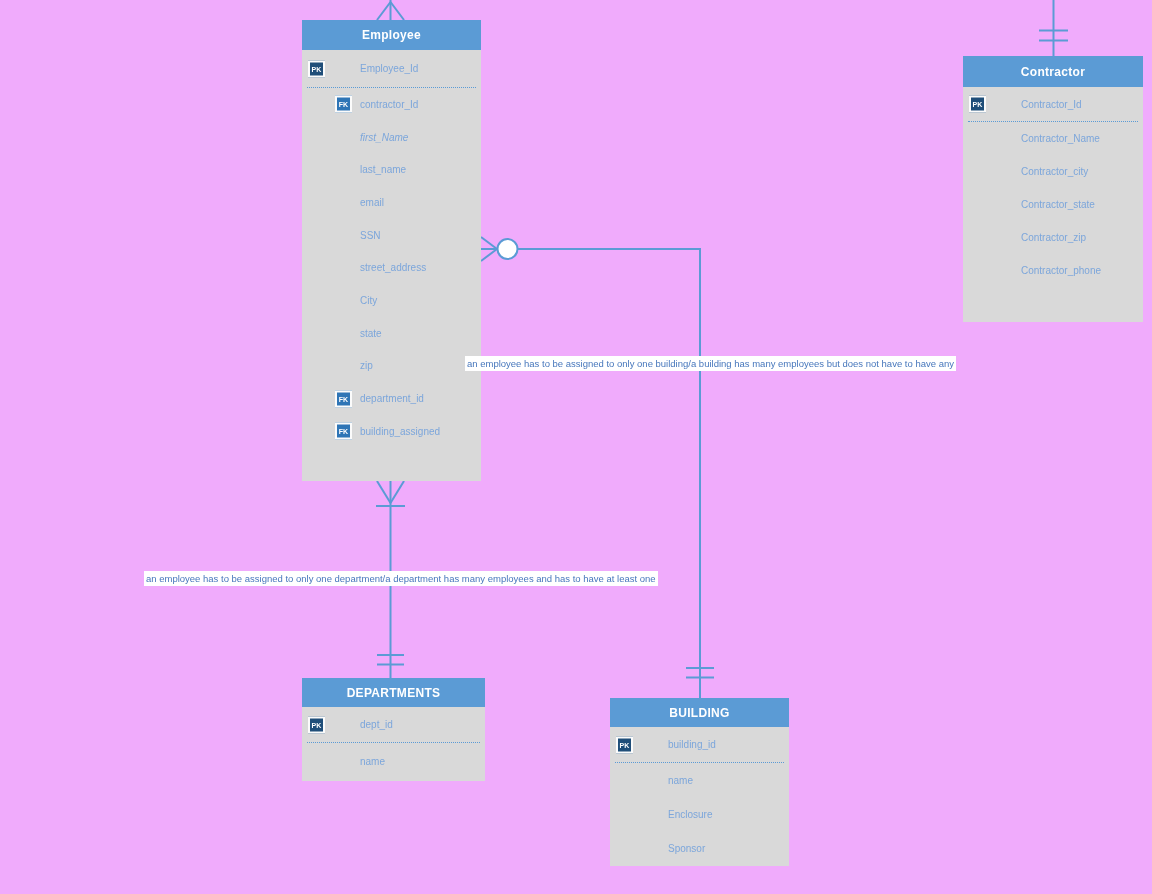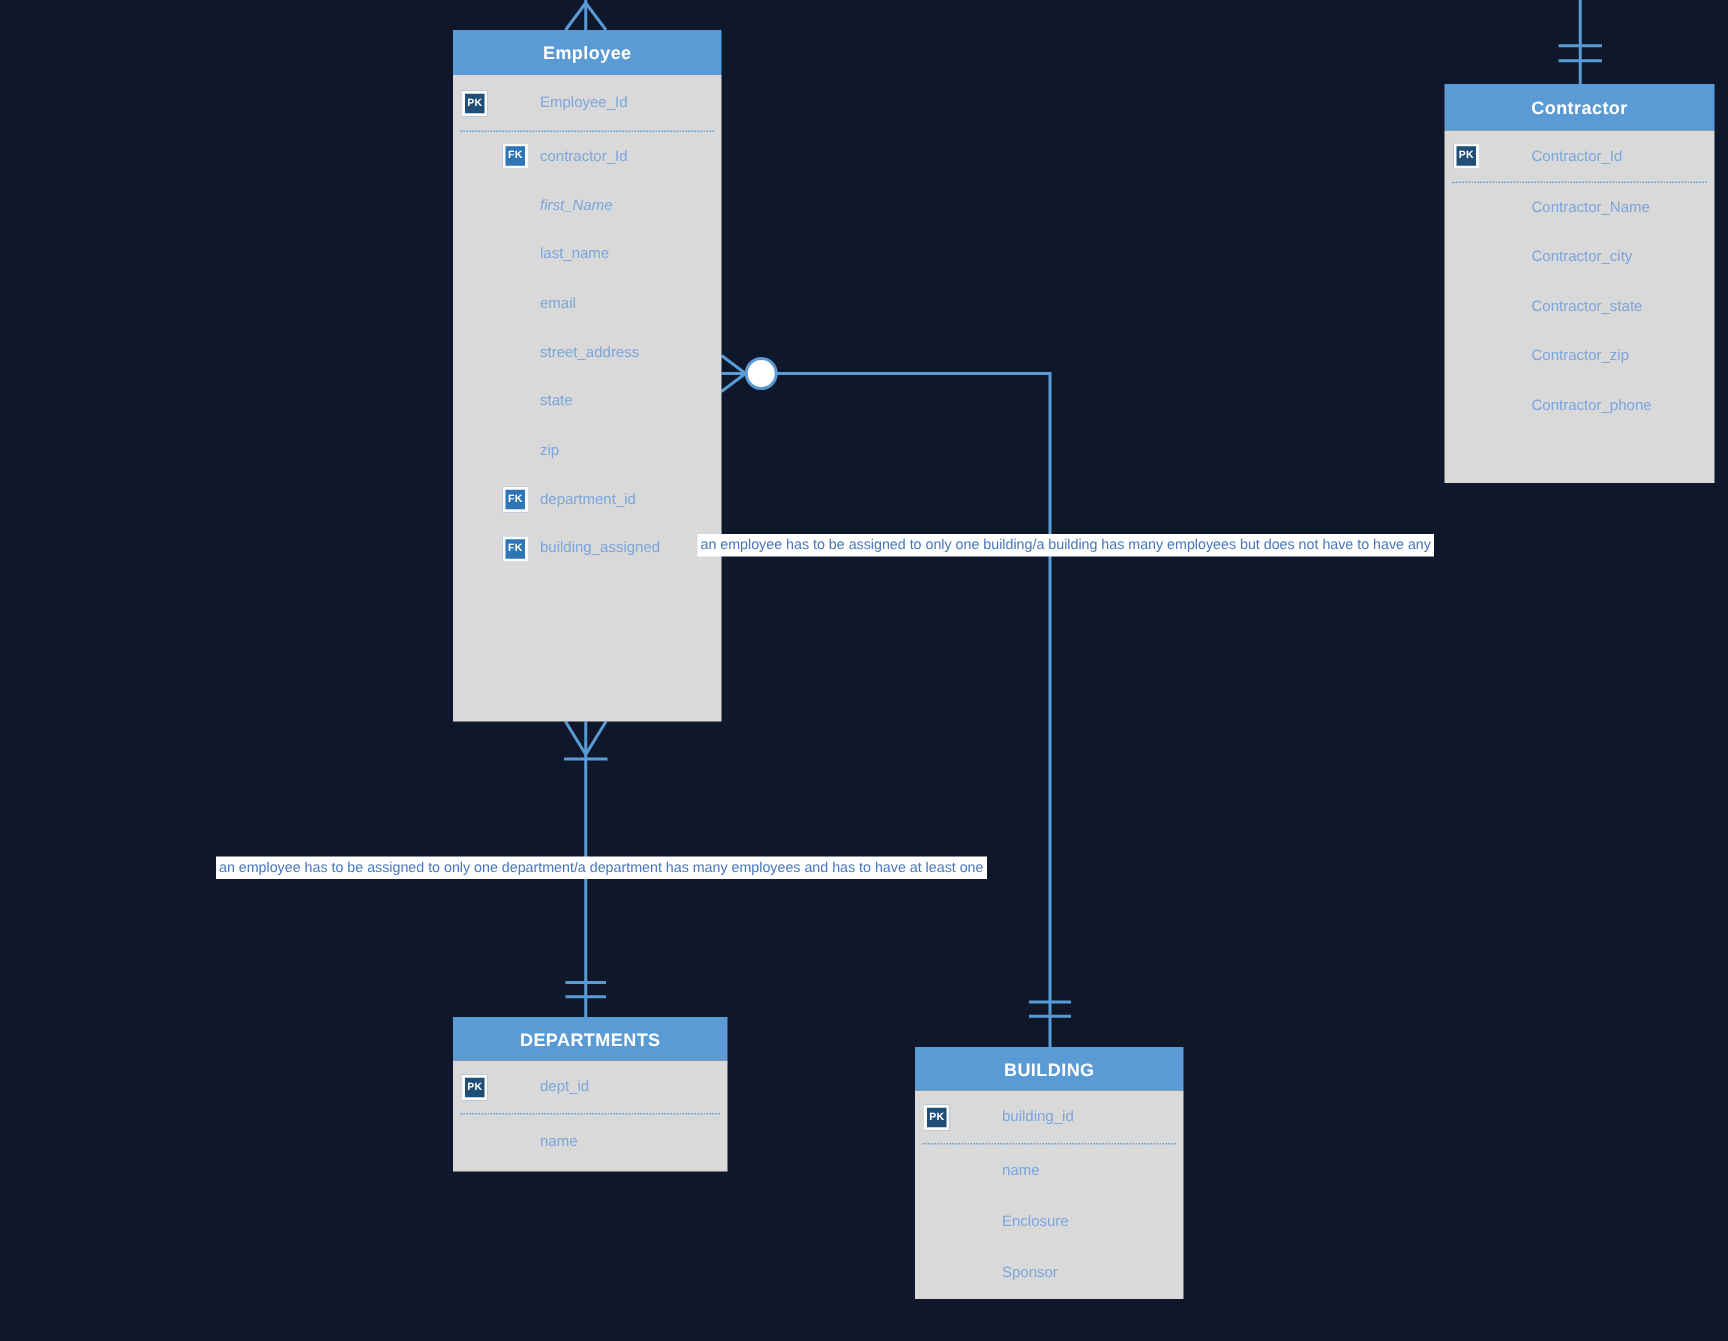--- a/index.html
+++ b/index.html
@@ -8,21 +8,21 @@
     --body-bg:#d9d9d9;
     --field-text:#7ca6db;
     --pk-badge-bg:#1f4e79;
     --fk-badge-bg:#2e75b6;
     --badge-text:#ffffff;
     --line:#5b9bd5;
     --annotation-text:#4777bc;
   }
   html,body{margin:0;padding:0;background:#ffffff;}
   #canvas{
-    position:relative;width:1152px;height:894px;overflow:hidden;background:#0f172a;
+    position:relative;width:1152px;height:894px;overflow:hidden;background:#f0abfc;
     font-family:"Liberation Sans",sans-serif;
   }
   #connector-layer{position:absolute;left:0;top:0;}
   #connector-layer line, #connector-layer polyline{
     stroke:var(--line);stroke-width:2;fill:none;
   }
   #connector-layer circle{stroke:var(--line);stroke-width:2;fill:#ffffff;}
   .entity{
     position:absolute;box-sizing:border-box;display:flex;flex-direction:column;
   }
@@ -111,21 +111,27 @@
         <div class="field-row" style="height: 32.7px; font-style: italic;">
           <span class="field-label">first_Name</span>
         </div>
         <div class="field-row" style="height: 32.7px;">
           <span class="field-label">last_name</span>
         </div>
         <div class="field-row" style="height: 32.7px;">
           <span class="field-label">email</span>
         </div>
         <div class="field-row" style="height: 32.7px;">
+          <span class="field-label">SSN</span>
+        </div>
+        <div class="field-row" style="height: 32.7px;">
           <span class="field-label">street_address</span>
+        </div>
+        <div class="field-row" style="height: 32.7px;">
+          <span class="field-label">City</span>
         </div>
         <div class="field-row" style="height: 32.7px;">
           <span class="field-label">state</span>
         </div>
         <div class="field-row" style="height: 32.7px;">
           <span class="field-label">zip</span>
         </div>
         <div class="field-row" style="height: 32.7px;">
           <span class="key-badge fk">FK</span>
           <span class="field-label">department_id</span>

